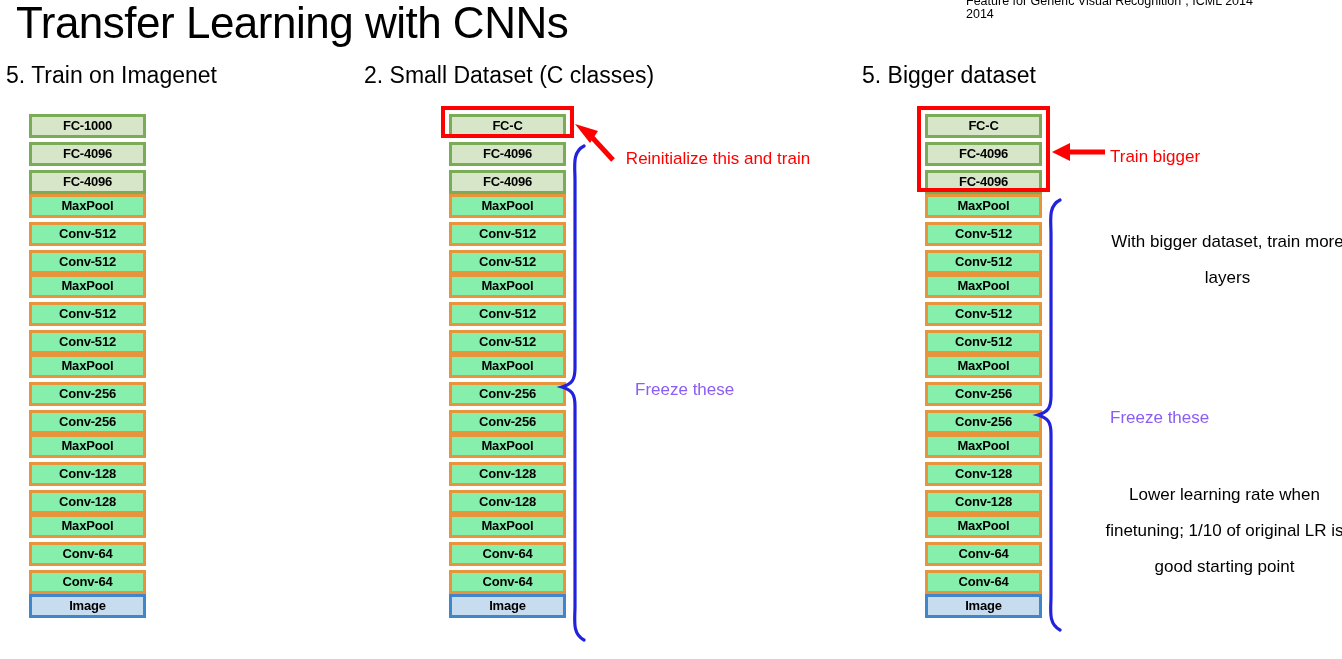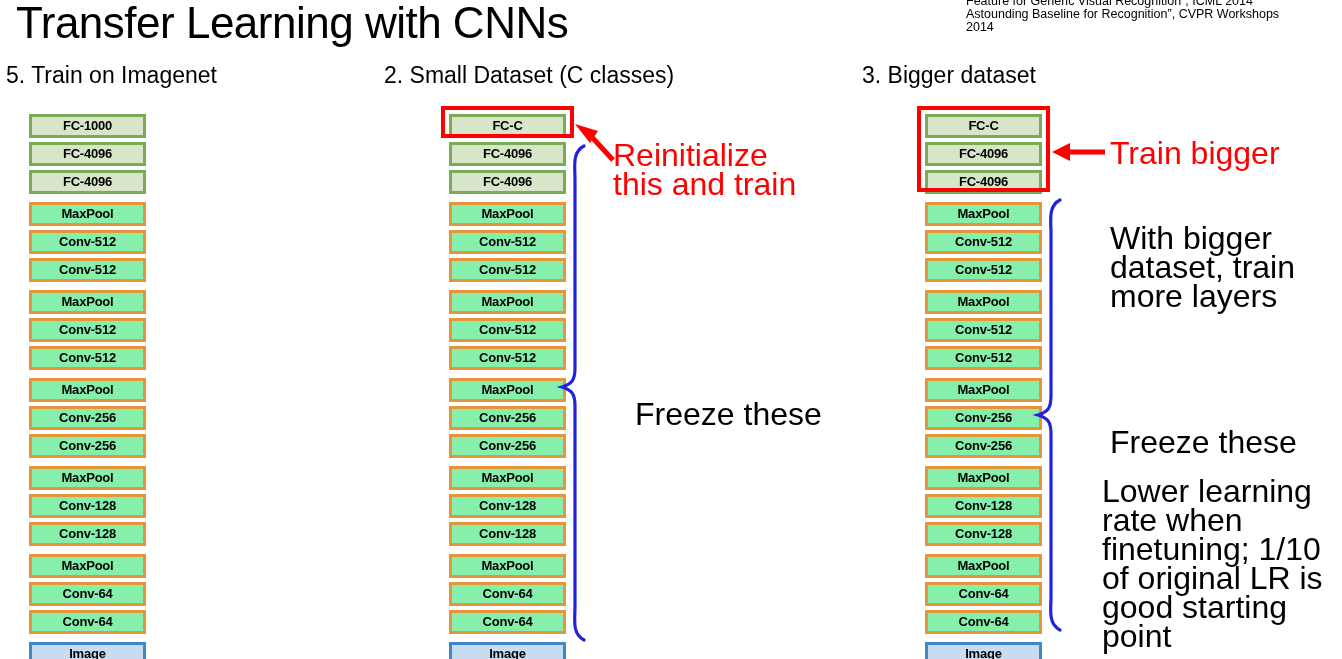--- a/index.html
+++ b/index.html
@@ -37,34 +37,34 @@
   }
   .citation div { white-space: nowrap; }
 
   .col-head {
     position: absolute;
     top: 62px;
     font-size: 23px;
     white-space: nowrap;
   }
   #head-1 { left: 6px; }
-  #head-2 { left: 384px; }
+  #head-2 { left: 364px; }
   #head-3 { left: 862px; }
 
   
   .column {
     position: absolute;
     top: 114px;
     width: 117px;
   }
   #col-1 { left: 29px; }
   #col-2 { left: 449px; }
   #col-3 { left: 925px; }
 
-  .group { margin-bottom: 8px; }
+  .group { margin-bottom: 0; }
   .group:last-child { margin-bottom: 0; }
 
   .layer {
     height: 18px;
     line-height: 18px;
     margin-bottom: 4px;
     text-align: center;
     font-size: 13px;
     font-weight: bold;
     border-style: solid;
@@ -92,48 +92,48 @@
     position: absolute;
     left: 0; top: 0;
     width: 1342px;
     height: 659px;
     pointer-events: none;
   }
 
   
   .anno {
     position: absolute;
-    font-size: 32px;
-    line-height: 29px;
+    font-size: 17px;
+    line-height: 36px;
+    text-align: center;
   }
   .anno.red  { color: #ff0000; }
-  .anno.blue { color: #000000; margin-top: 28px; }
+  .anno.blue { color: #8b5cf6; }
   .anno.black { color: #000000; }
 
   #anno-reinit  { left: 613px; top: 141px; width: 210px; }
   #anno-freeze2 { left: 635px; top: 372px; }
   #anno-train3  { left: 1110px; top: 139px; }
   #anno-bigger  { left: 1110px; top: 224px; width: 235px; }
   #anno-freeze3 { left: 1110px; top: 400px; }
   #anno-lr      { left: 1102px; top: 477px; width: 245px; }
 </style>
 </head>
 <body>
 
 <div class="slide-title">Transfer Learning with CNNs</div>
 
 <div class="citation">
   <div>Feature for Generic Visual Recognition”, ICML 2014</div>
-  <div>Astounding Baseline for Recognition”, CVPR Workshops</div>
   <div>2014</div>
 </div>
 
 <div class="col-head" id="head-1">5. Train on Imagenet</div>
 <div class="col-head" id="head-2">2. Small Dataset (C classes)</div>
-<div class="col-head" id="head-3">3. Bigger dataset</div>
+<div class="col-head" id="head-3">5. Bigger dataset</div>
 
 <div class="column" id="col-1">
     <div class="group">
       <div class="layer fc">FC-1000</div>
       <div class="layer fc">FC-4096</div>
       <div class="layer fc">FC-4096</div>
     </div>
     <div class="group">
       <div class="layer conv">MaxPool</div>
       <div class="layer conv">Conv-512</div>

